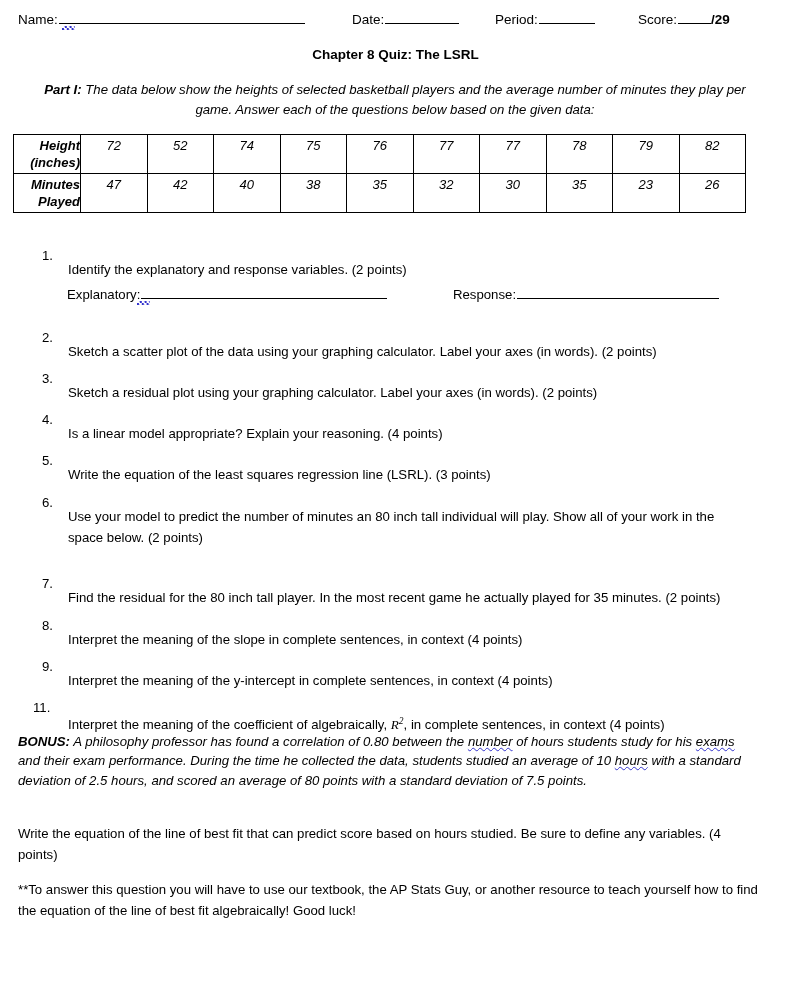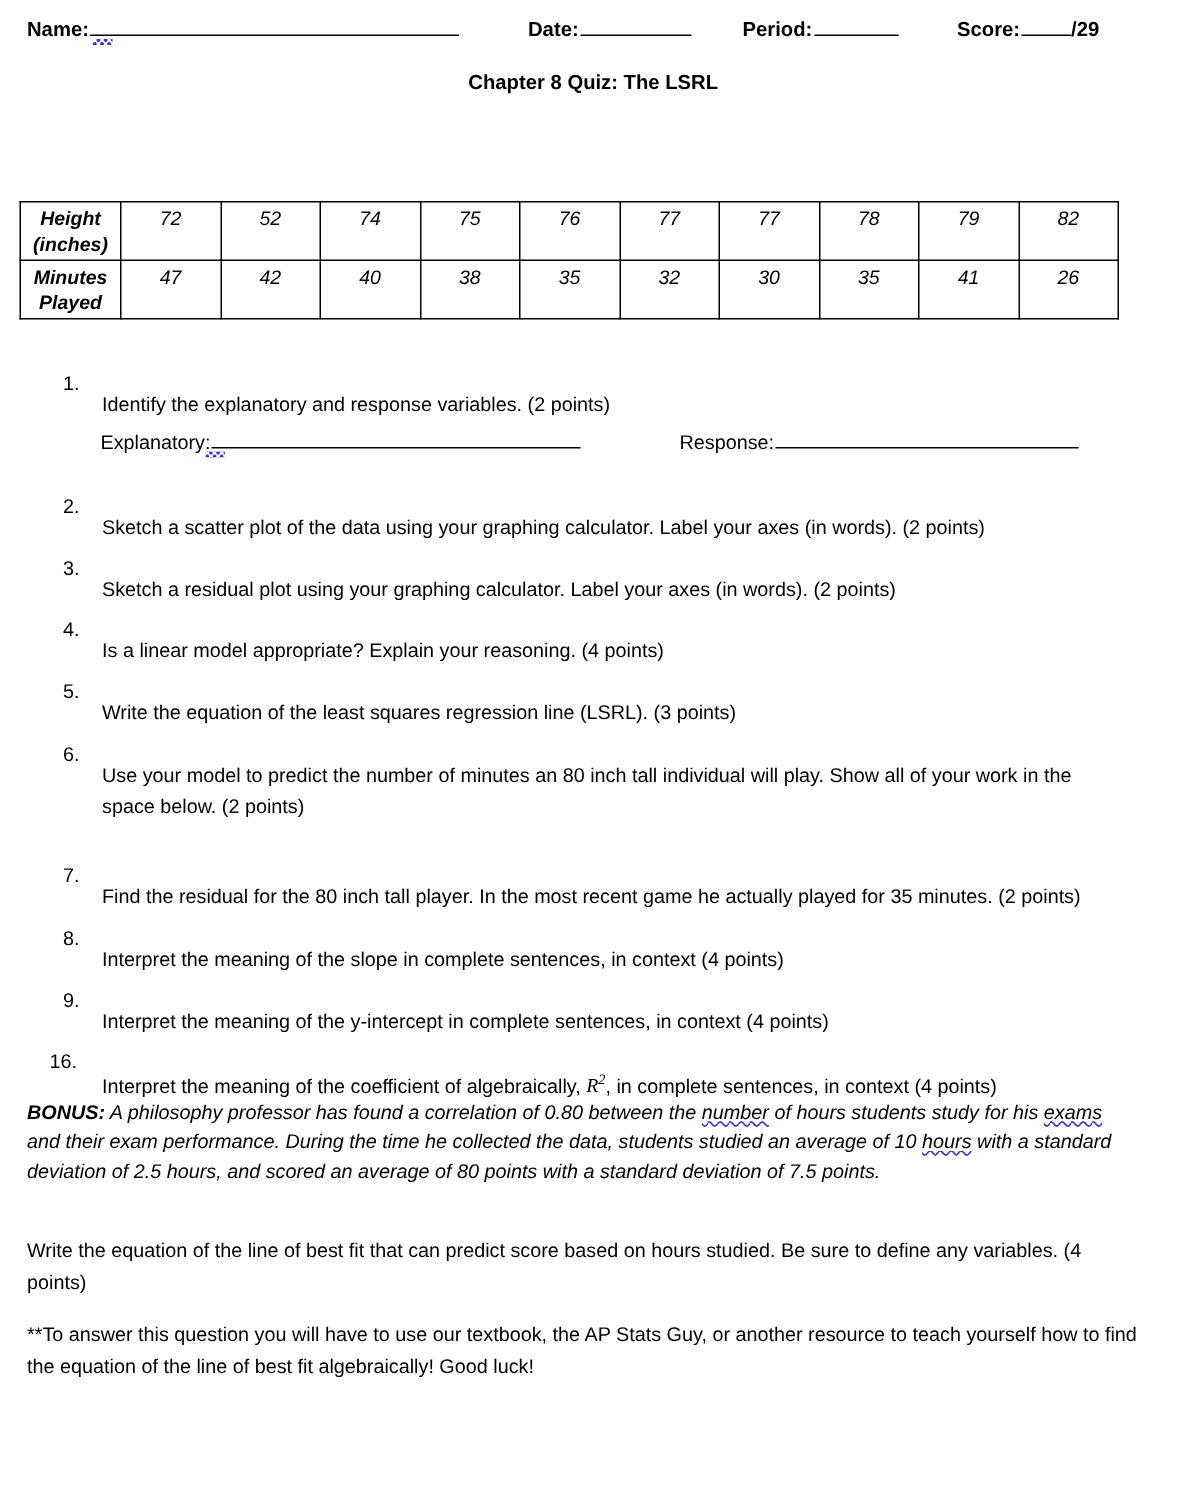--- a/index.html
+++ b/index.html
@@ -34,21 +34,21 @@
     font-size: 13.5px;
     font-weight: bold;
   }
   .hfield {
     position: absolute;
     top: 0;
     white-space: nowrap;
     display: flex;
     align-items: baseline;
   }
-  .hlabel { font-weight: bold; }
+  .hlabel { font-weight: normal; }
   .hblank {
     display: inline-block;
     border-bottom: 1.6px solid #000;
     height: 13px;
     margin-left: 1px;
   }
   .squiggle {
     position: absolute;
     height: 4px;
     background-image:
@@ -107,21 +107,21 @@
     vertical-align: top;
     text-align: center;
     font-style: italic;
     font-size: 13px;
     padding: 2px 0 0 0;
     line-height: 17px;
   }
   .data-table td.rowlabel {
     font-weight: bold;
     width: 66px;
-    text-align: center;
+    text-align: right;
   }
 
   
   .q {
     position: absolute;
     font-size: 13.2px;
     line-height: 21px;
   }
   .qnum {
     position: absolute;
@@ -205,20 +205,23 @@
 
     <div class="hfield" id="hf-score">
       <span class="hlabel">Score:</span>
       <span class="hblank"></span>
       <span class="after">/29</span>
     </div>
   </div>
 
   <div class="title">Chapter 8 Quiz: The LSRL</div>
 
+  <div class="intro">
+    <b>Part I:</b><span> The data below show the heights of selected basketball players and the average number of minutes they play per game. Answer each of the questions below based on the given data:</span>
+  </div>
 
   <table class="data-table">
     <tbody>
         <tr>
       <td class="rowlabel">
         <span>Height</span><br>
         <span>(inches)</span>
       </td>
       <td>72</td>
       <td>52</td>
@@ -237,21 +240,21 @@
         <span>Played</span>
       </td>
       <td>47</td>
       <td>42</td>
       <td>40</td>
       <td>38</td>
       <td>35</td>
       <td>32</td>
       <td>30</td>
       <td>35</td>
-      <td>41</td>
+      <td>23</td>
       <td>26</td>
     </tr>
   </tbody>
     </table>
 
   <div class="q" style="left:42px; top:245px; width:700px;">
     <span class="qnum">1.</span>
     <span class="qtext">Identify the explanatory and response variables. (2 points)</span>
   </div>
 
@@ -300,21 +303,21 @@
     <span class="qnum">8.</span>
     <span class="qtext">Interpret the meaning of the slope in complete sentences, in context (4 points)</span>
   </div>
 
   <div class="q" style="left:42px; top:656px; width:700px;">
     <span class="qnum">9.</span>
     <span class="qtext">Interpret the meaning of the y-intercept  in complete sentences, in context (4 points)</span>
   </div>
 
   <div class="q" style="left:33px; top:697px; width:712px;">
-    <span class="qnum" style="width:35px;">16.</span>
+    <span class="qnum" style="width:35px;">11.</span>
     <span class="qtext" style="margin-left:35px;"><span>Interpret the meaning of the coefficient of algebraically, </span><span class="q-sup"><span>R</span><sup>2</sup></span><span>, in complete sentences, in context (4 points)</span></span>
   </div>
 
   <div class="bonus">
     <b>BONUS:</b><span> A philosophy professor has found a correlation of 0.80 between the </span><span class="sp">number</span><span> of hours students study for his </span><span class="sp">exams</span><span> and their exam performance. During the time he collected the data, students studied an average of 10 </span><span class="sp">hours</span><span> with a standard deviation of 2.5 hours, and scored an average of 80 points with a standard deviation of 7.5 points.</span>
   </div>
 
   <div class="para" id="para-write">Write the equation of the line of best fit that can predict score based on hours studied. Be sure to define any variables. (4 points)</div>
   <div class="para" id="para-note">**To answer this question you will have to use our textbook, the AP Stats Guy, or another resource to teach yourself how to find the equation of the line of best fit algebraically! Good luck!</div>
 

